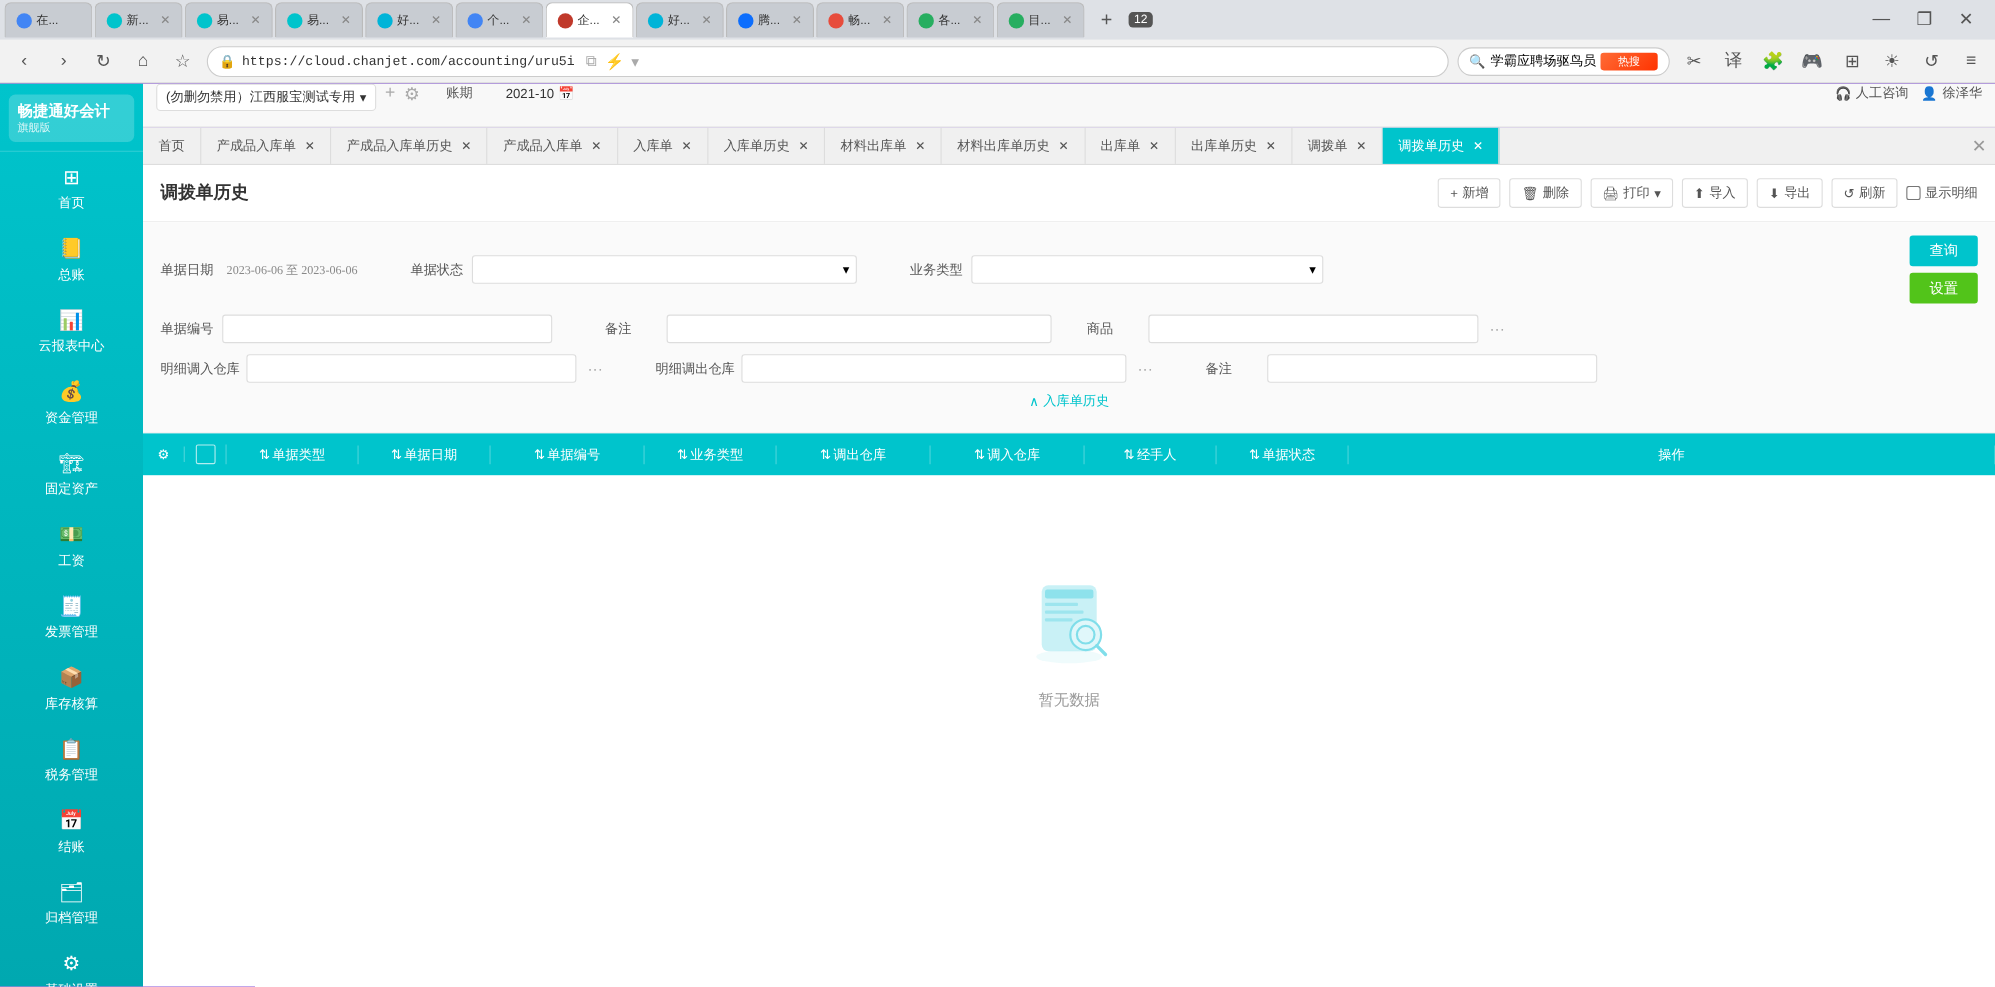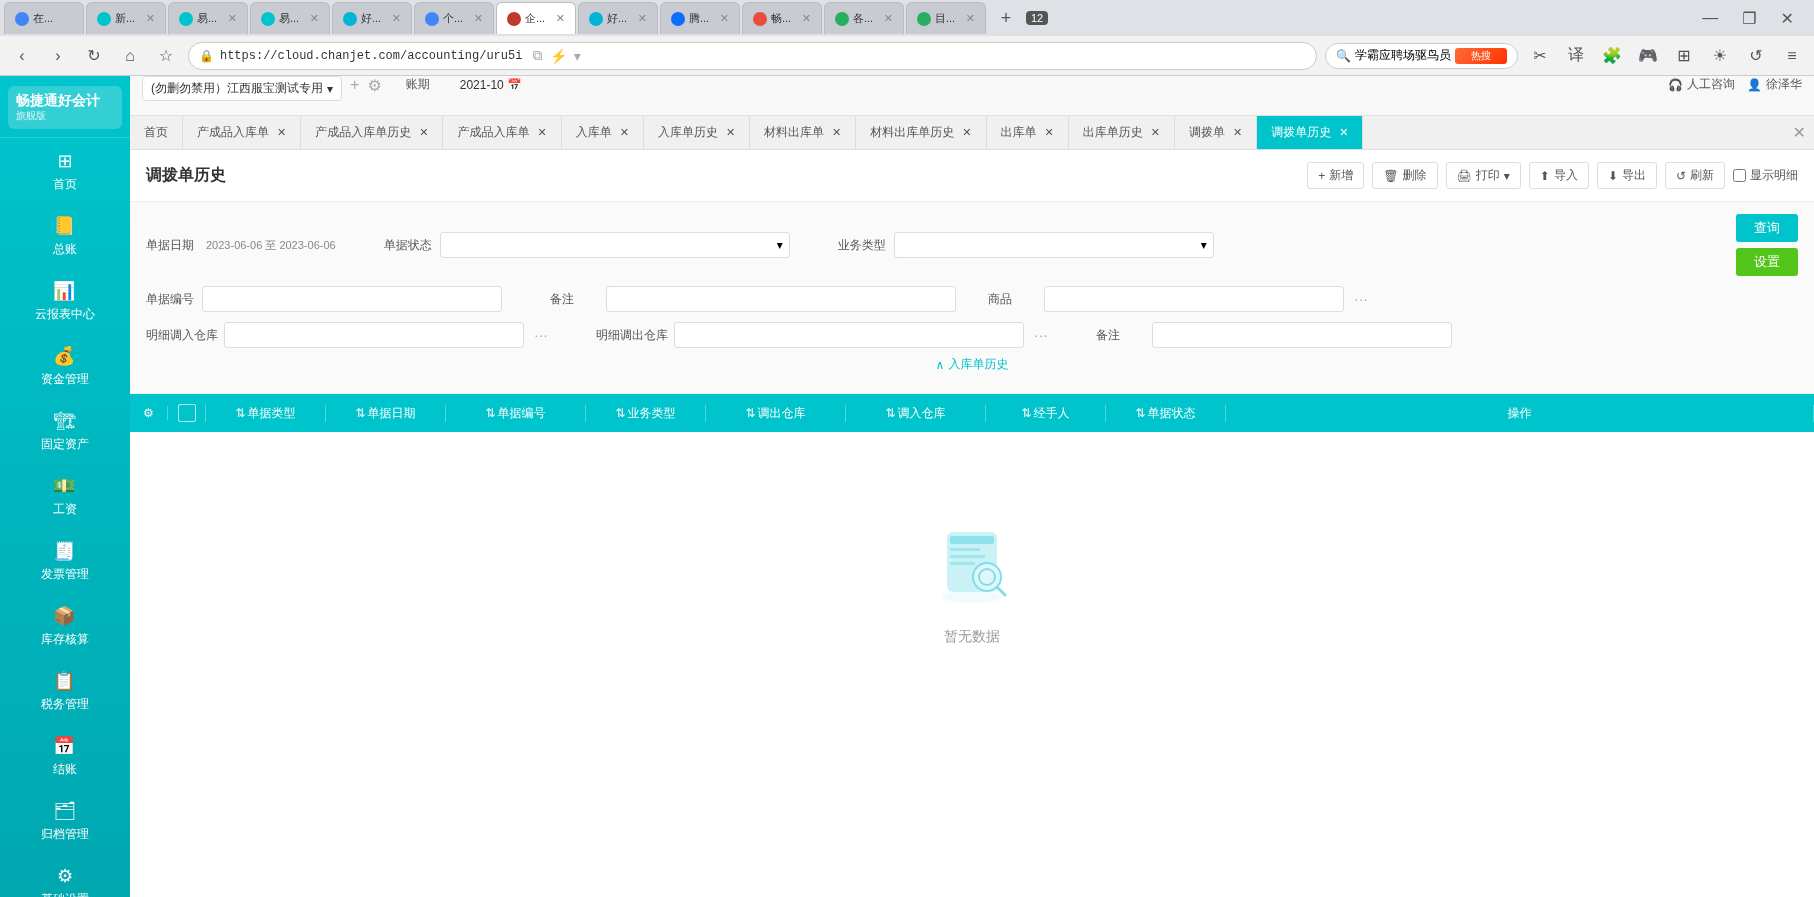--- a/index.html
+++ b/index.html
@@ -70,21 +70,21 @@
     .checkbox-label { display: flex; align-items: center; gap: 4px; font-size: 12px; color: #555; }
 
     
     .filter-area { padding: 12px 16px; border-bottom: 1px solid #eee; background: #fafafa; }
     .filter-row { display: flex; align-items: center; gap: 16px; margin-bottom: 10px; flex-wrap: wrap; }
     .filter-item { display: flex; align-items: center; gap: 6px; }
     .filter-label { font-size: 12px; color: #555; white-space: nowrap; min-width: 50px; }
     .filter-date-btns { display: flex; align-items: center; gap: 4px; }
     .date-btn { padding: 2px 8px; border: 1px solid #ddd; background: #fff; border-radius: 3px; cursor: pointer; font-size: 12px; color: #555; }
     .date-btn.active { background: #00c4cc; color: #fff; border-color: #00c4cc; border-radius: 12px; }
-    .date-range { font-size: 11px; color: #888; margin-left: 4px; }
+    .date-range { font-size: 11px; color: #888; margin-left: 4px; font-family: Liberation Serif, serif; }
     .filter-input { height: 26px; border: 1px solid #ddd; border-radius: 3px; padding: 0 6px; font-size: 12px; min-width: 200px; outline: none; }
     .filter-select { height: 26px; border: 1px solid #ddd; border-radius: 3px; padding: 0 6px; font-size: 12px; min-width: 200px; display: flex; align-items: center; justify-content: space-between; cursor: pointer; background: #fff; }
     .filter-select-wide { min-width: 320px; }
     .filter-dots { color: #aaa; font-size: 14px; margin-left: 4px; cursor: pointer; }
     .collapse-btn { display: flex; align-items: center; gap: 4px; color: #00c4cc; font-size: 12px; cursor: pointer; padding: 4px 12px; }
     .collapse-row { display: flex; justify-content: center; padding: 4px 0; }
 
     .query-btn { background: #00c4cc; color: #fff; border: none; border-radius: 3px; padding: 5px 18px; font-size: 13px; cursor: pointer; }
     .setting-btn { background: #52c41a; color: #fff; border: none; border-radius: 3px; padding: 5px 14px; font-size: 13px; cursor: pointer; }
 

